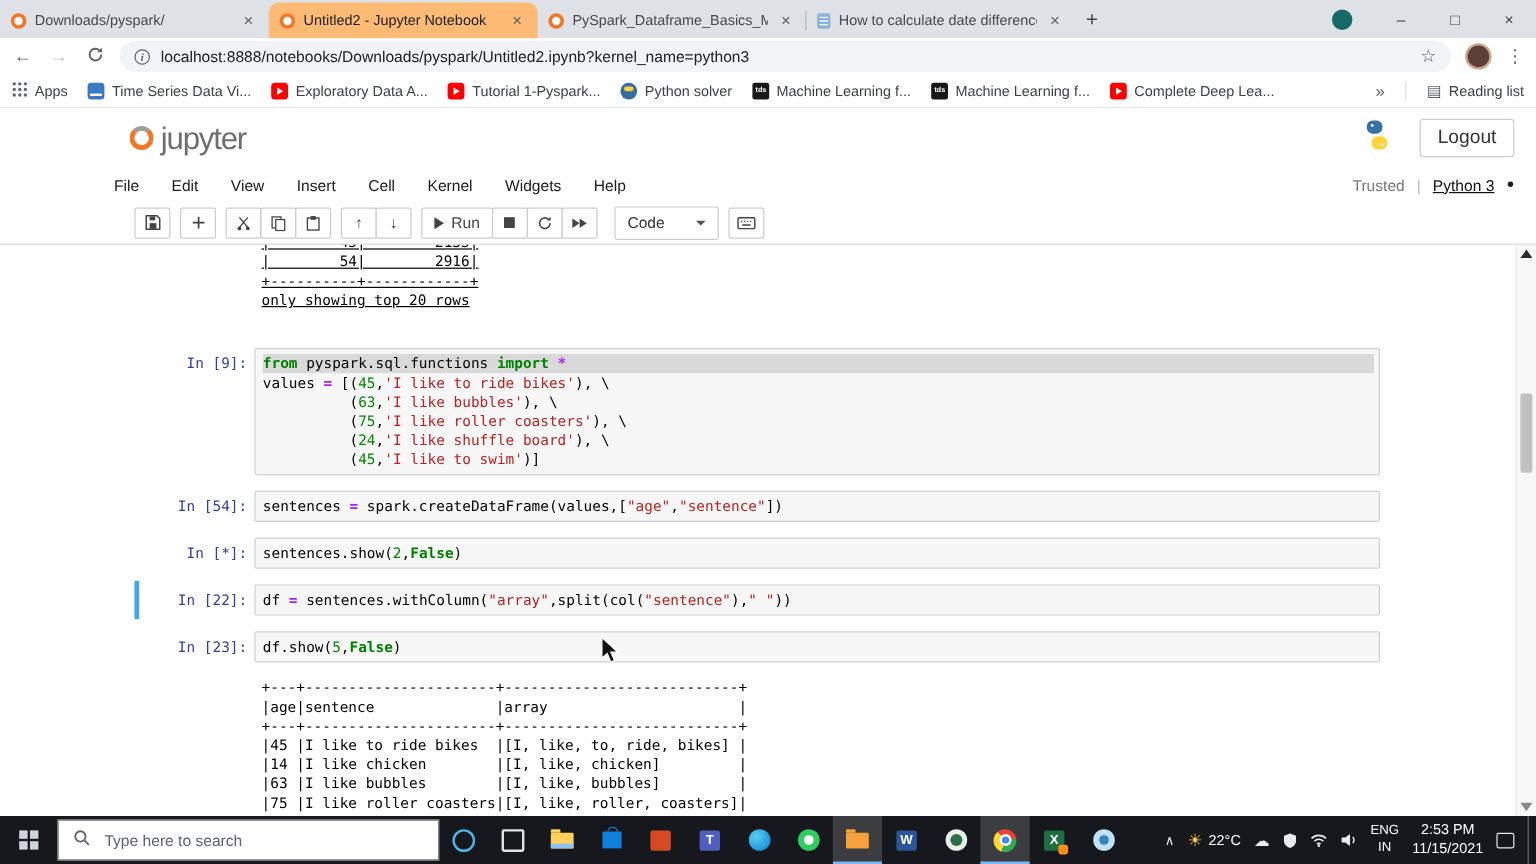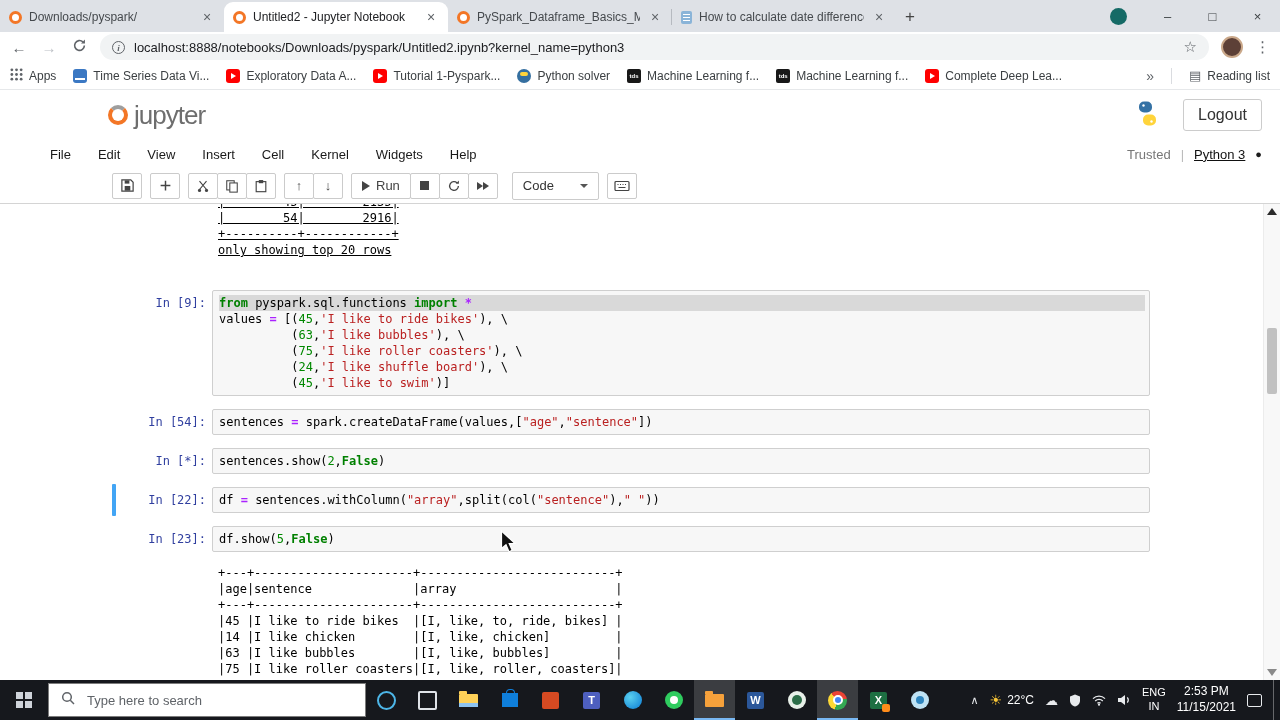--- a/index.html
+++ b/index.html
@@ -4,21 +4,21 @@
 <style>
   html,body{margin:0;padding:0;background:#000;}
   .screen{position:relative;width:1280px;height:720px;background:#fff;overflow:hidden;
     font-family:"Liberation Sans",sans-serif;-webkit-font-smoothing:antialiased;}
 
   
   .tabstrip{position:absolute;top:0;left:0;right:0;height:32px;background:#dee1e6;display:flex;align-items:flex-end;}
   .tab{width:224px;height:30px;display:flex;align-items:center;gap:7px;padding:0 9px;box-sizing:border-box;
     font-size:12px;color:#45494d;border-radius:9px 9px 0 0;position:relative;}
   .tab.inactive + .tab.inactive::before{content:'';position:absolute;left:-1px;top:7px;bottom:7px;width:1px;background:#b6bac0;}
-  .tab.active{background:#ffffff;color:#202124;}
+  .tab.active{background:#fdba74;color:#202124;}
   .tab-title{flex:1;white-space:nowrap;overflow:hidden;}
   .tab-close{color:#5f6368;font-size:14px;width:16px;text-align:center;border-radius:50%;}
   .newtab{width:28px;height:28px;margin-bottom:1px;display:flex;align-items:center;justify-content:center;font-size:17px;color:#444;}
   .tabstrip-right{margin-left:auto;height:32px;display:flex;align-items:center;}
   .profile-dot{width:17px;height:17px;border-radius:50%;background:#156a66;margin-right:18px;}
   .win-btn{width:45px;height:32px;display:flex;align-items:center;justify-content:center;font-size:13px;color:#3c4043;}
 
   
   .addressbar{position:absolute;top:32px;left:0;right:0;height:30px;background:#fff;display:flex;align-items:center;padding:0 10px;gap:12px;box-sizing:border-box;}
   .nav-glyph{font-size:15px;color:#5f6368;width:18px;text-align:center;}
@@ -54,21 +54,21 @@
   .jlogo{display:flex;align-items:center;gap:6px;}
   .jlogo-ball{width:20px;height:20px;border-radius:50%;border:4px solid #f37626;border-top-color:#9e9e9e;box-sizing:border-box;}
   .jlogo-text{font-size:26px;color:#6e6e6e;letter-spacing:-1px;}
   .jtitle-wrap{margin-left:38px;display:flex;align-items:baseline;gap:12px;}
   .jtitle{font-size:19px;color:#111;}
   .jcheckpoint{font-size:12px;color:#333;}
   .jheader-right{margin-left:auto;display:flex;align-items:center;gap:22px;}
   .logout-btn{border:1px solid #ccc;border-radius:3px;background:#fff;padding:6px 14px;font-size:16px;color:#333;}
 
   
-  .jmenubar{position:absolute;top:140px;left:0;right:0;height:28px;display:flex;align-items:center;padding:0 18px 0 50px;gap:27px;font-size:13px;color:#1a1a1a;box-sizing:border-box;}
+  .jmenubar{position:absolute;top:140px;left:0;right:0;height:28px;display:flex;align-items:center;padding:0 18px 0 95px;gap:27px;font-size:13px;color:#1a1a1a;box-sizing:border-box;}
   .jmenu-right{margin-left:auto;display:flex;align-items:center;gap:10px;}
   .trusted{color:#777;}
   .menu-divider{color:#bbb;}
   .kernel-name{color:#111;text-decoration:underline;}
   .kernel-dot{font-size:11px;color:#1c1c1c;}
 
   
   .jtoolbar{position:absolute;top:168px;left:0;right:0;height:36px;display:flex;align-items:center;padding-left:112px;gap:8px;
     border-bottom:1px solid #d4d4d4;box-sizing:border-box;background:#fff;}
   .tgroup{display:flex;}

